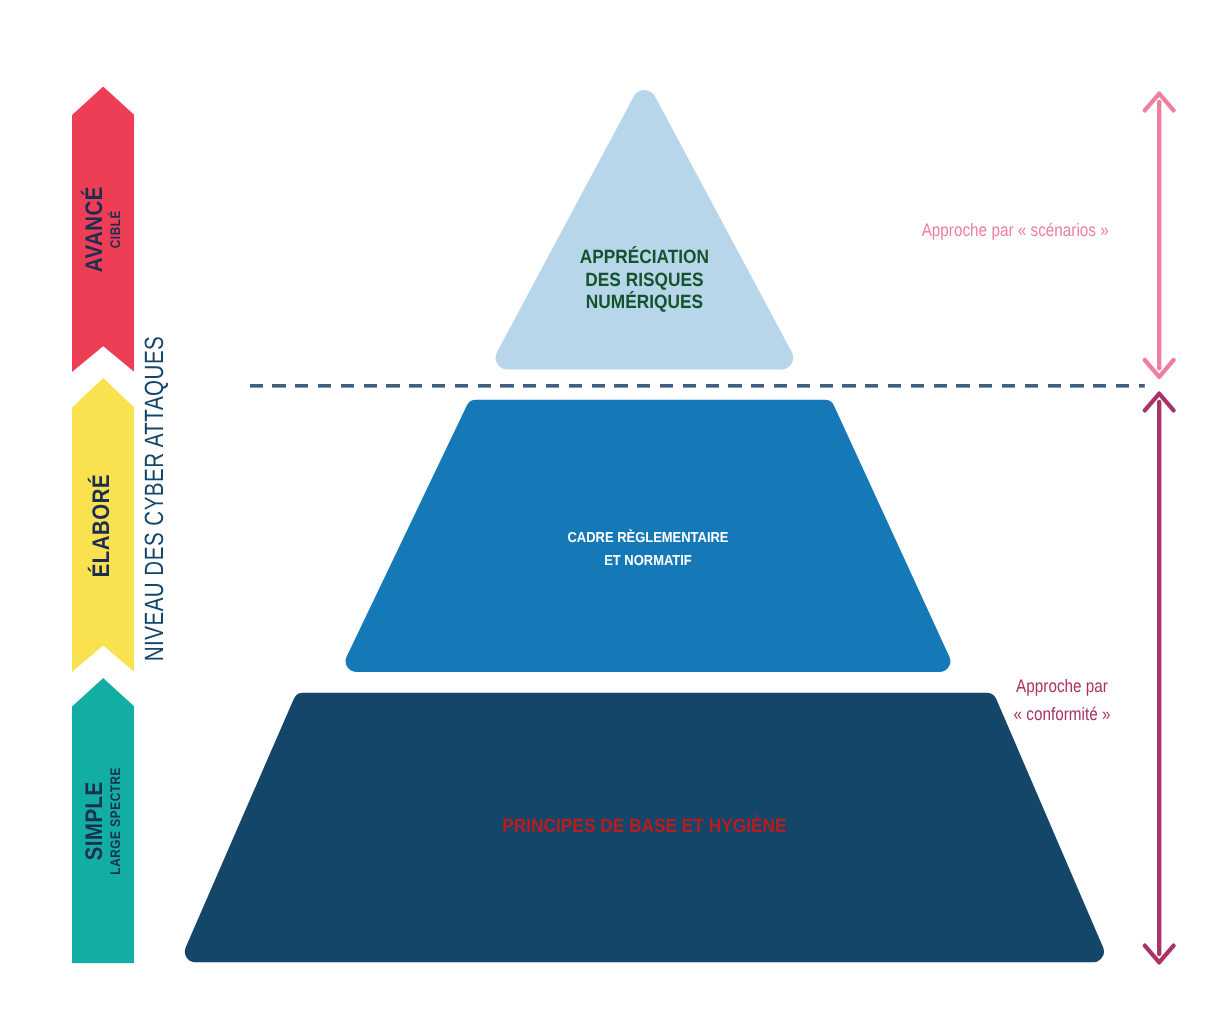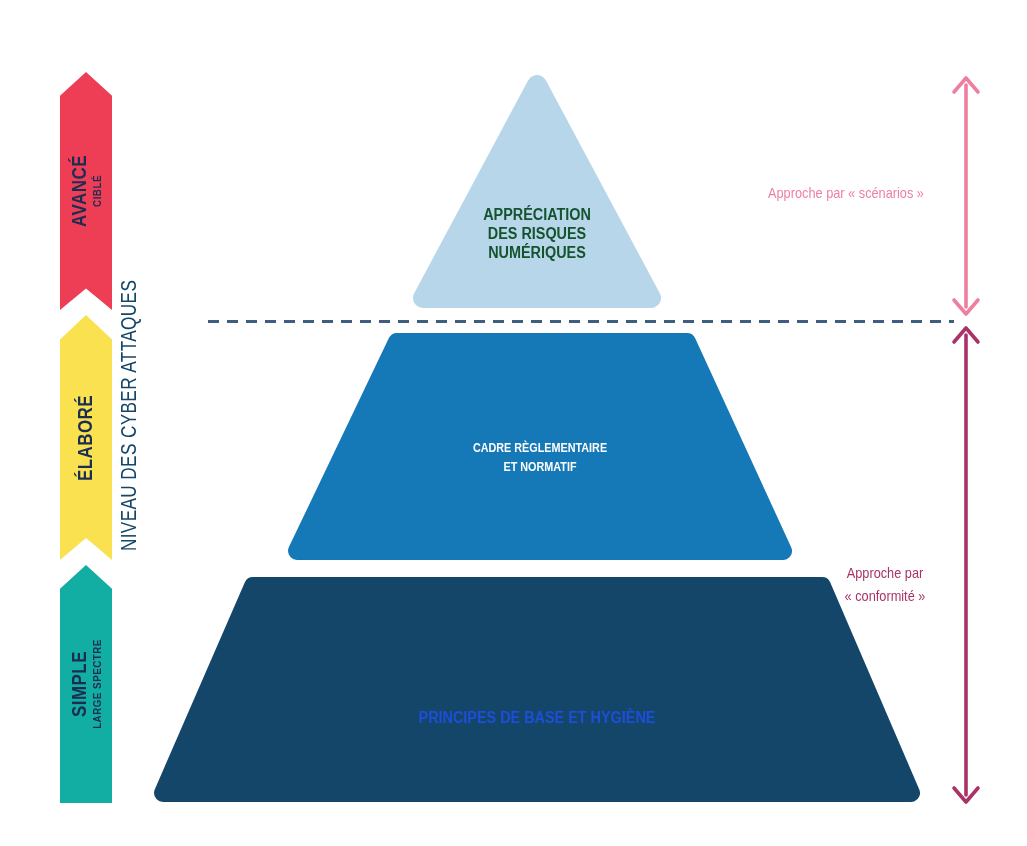--- a/index.html
+++ b/index.html
@@ -90,21 +90,21 @@
     <path d="M111 9 L401 9 L497 218 L11 218 Z" stroke-width="18" stroke-linejoin="round" fill="#1579B8" stroke="#1579B8"></path>
   </svg>
   <div class="tier-label mid-label" style="color: rgb(255, 255, 255);">
     <span class="cond">CADRE RÈGLEMENTAIRE</span>
     <span class="cond">ET NORMATIF</span>
   </div>
 
   <svg class="tier-svg" style="left:152px;top:577px;" width="770" height="225" viewBox="0 0 770 225">
     <path d="M101 9 L670 9 L759 216 L11 216 Z" stroke-width="18" stroke-linejoin="round" fill="#14466A" stroke="#14466A"></path>
   </svg>
-  <div class="tier-label base-label" style="color: #1d4ed8; margin-top: 29px;">
+  <div class="tier-label base-label" style="color: #b91c1c;">
     <span class="cond">PRINCIPES DE BASE ET HYGIÈNE</span>
   </div>
 
   <svg class="range-svg" style="left:949px;top:74px;" width="34" height="244" viewBox="0 0 34 244">
     <g fill="none" stroke-width="3.6" stroke-linecap="round" stroke-linejoin="round" stroke="#EE7F9E">
       <line x1="17" y1="11" x2="17" y2="233"></line>
       <polyline points="5,18 17,4 29,18"></polyline>
       <polyline points="5,226 17,240 29,226"></polyline>
     </g>
   </svg>

